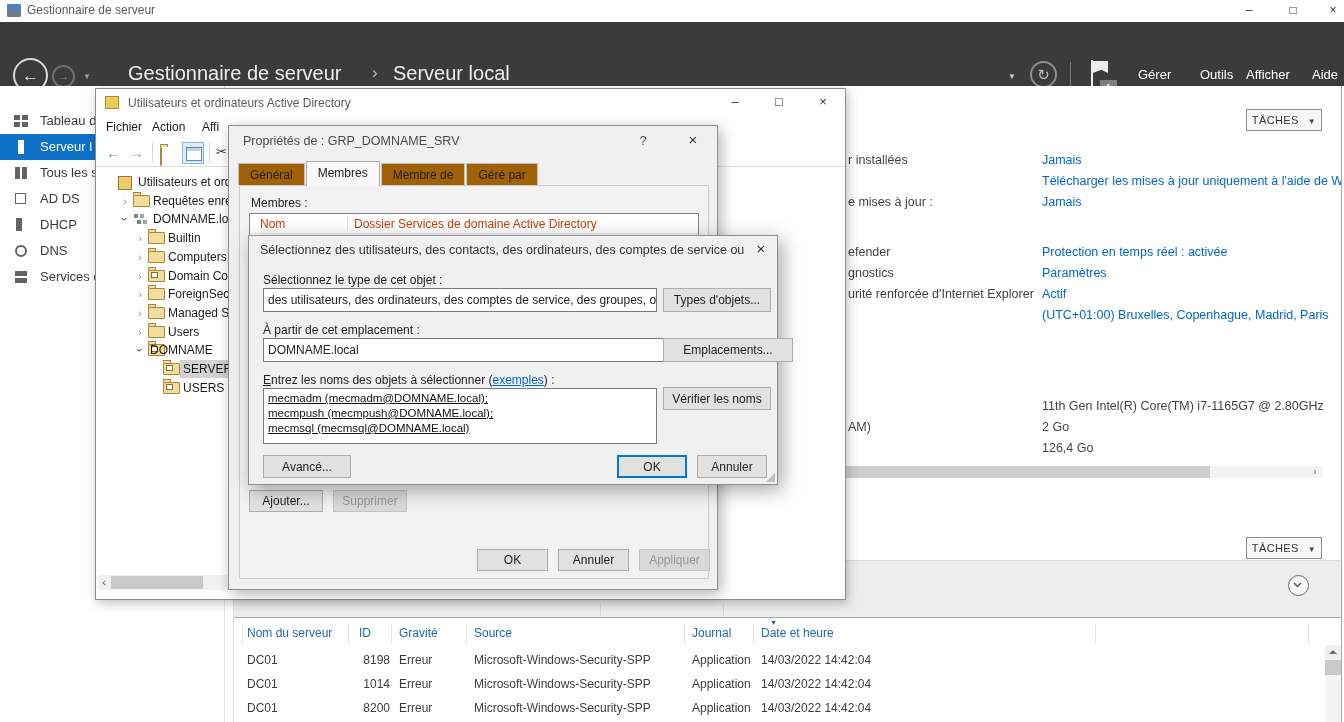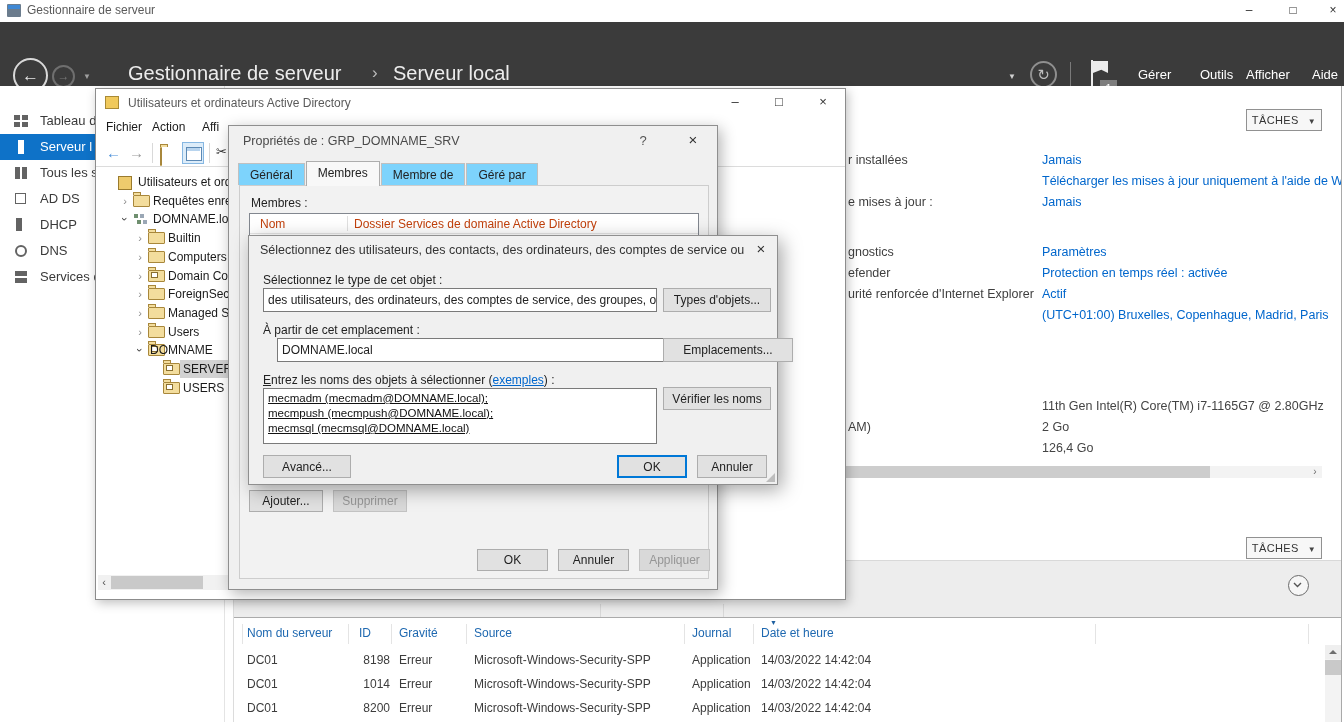--- a/index.html
+++ b/index.html
@@ -121,21 +121,21 @@
   #tree-hscroll .thumb{position:absolute;left:13px;top:1px;width:92px;height:13px;background:#c9c9c9;}
   #aduc-splitter{left:196px;top:78px;width:1px;height:406px;background:#e3e3e3;}
 
   
   .dlg{background:#f0f0f0;border:1px solid #8f8f8f;box-sizing:border-box;}
   #props-dlg{left:228px;top:125px;width:490px;height:465px;z-index:30;box-shadow:3px 4px 14px rgba(0,0,0,.3);}
   #props-dlg .dt{left:14px;top:8px;font-size:12.5px;color:#4a4a4a;}
   .dlg-help{top:4px;width:28px;height:22px;text-align:center;line-height:22px;font-size:13px;color:#555;}
   .dlg-close{top:2px;width:32px;height:24px;text-align:center;line-height:24px;font-size:15px;color:#333;}
   #tabs{left:9px;top:37px;height:23px;display:flex;}
-  .tab{height:22px;line-height:22px;padding:0 11px;font-size:12px;color:#222;border:1px solid #c0c0c0;border-bottom:none;background:#7dd3fc;margin-right:1px;box-sizing:border-box;}
+  .tab{height:22px;line-height:22px;padding:0 11px;font-size:12px;color:#222;border:1px solid #c0c0c0;border-bottom:none;background:#a16207;margin-right:1px;box-sizing:border-box;}
   .tab.active{background:#f8f8f8;height:25px;margin-top:-2px;position:relative;z-index:2;border-color:#adadad;}
   #tab-frame{left:10px;top:59px;width:468px;height:392px;border:1px solid #cdcdcd;background:#f2f2f2;}
   #members-label{left:22px;top:70px;font-size:12px;color:#222;}
   #members-list{left:20px;top:87px;width:450px;height:267px;background:#fff;border:1px solid #82878f;box-sizing:border-box;}
   #members-list .lh{position:absolute;top:3px;font-size:12px;color:#c2410c;}
   #members-list .lhsep{position:absolute;left:97px;top:2px;width:1px;height:15px;background:#e0e0e0;}
   #members-list .lhline{position:absolute;left:0;top:19px;width:100%;height:1px;background:#e6e6e6;}
 
   .btn{position:absolute;background:#e1e1e1;border:1px solid #adadad;box-sizing:border-box;
        font-size:12px;color:#222;text-align:center;font-family:inherit;}
@@ -231,26 +231,26 @@
           <span class="pl"></span>
           <span class="pv link">Télécharger les mises à jour uniquement à l'aide de Wi</span>
         </div>
         <div class="prop-row">
           <span class="pl">e mises à jour :</span>
           <span class="pv link">Jamais</span>
         </div>
       </div>
       <div class="prop-group" style="top: 107px;">
         <div class="prop-row">
+          <span class="pl">efender</span>
+          <span class="pv link">Protection en temps réel : activée</span>
+        </div>
+        <div class="prop-row">
           <span class="pl">gnostics</span>
           <span class="pv link">Paramètres</span>
-        </div>
-        <div class="prop-row">
-          <span class="pl">efender</span>
-          <span class="pv link">Protection en temps réel : activée</span>
         </div>
         <div class="prop-row">
           <span class="pl">urité renforcée d'Internet Explorer</span>
           <span class="pv link">Actif</span>
         </div>
         <div class="prop-row">
           <span class="pl"></span>
           <span class="pv link">(UTC+01:00) Bruxelles, Copenhague, Madrid, Paris</span>
         </div>
       </div>
@@ -450,21 +450,21 @@
 
   <div class="abs dlg" id="select-dlg">
     <span class="abs dt nowrap">Sélectionnez des utilisateurs, des contacts, des ordinateurs, des comptes de service ou des ...</span>
     <span class="abs dlg-close" style="left:498px;width:28px;height:22px;line-height:22px">×</span>
 
     <span class="fld-label" style="left:14px;top:37px">Sélectionnez le type de cet objet :</span>
     <div class="txt" style="left:14px;top:52px;width:394px;height:24px">des utilisateurs, des ordinateurs, des comptes de service, des groupes, ou Autres ol</div>
     <button class="btn" style="left:414px;top:52px;width:108px;height:24px">Types d'objets...</button>
 
     <span class="fld-label" style="left:14px;top:87px">À partir de cet emplacement :</span>
-    <div class="txt" style="left:28px;top:102px;width:460px;height:24px">DOMNAME.local</div>
+    <div class="txt" style="left:14px;top:102px;width:460px;height:24px">DOMNAME.local</div>
     <button class="btn" style="left:414px;top:102px;width:130px;height:24px">Emplacements...</button>
 
     <span class="fld-label" style="left:14px;top:137px"><u>E</u><span>ntrez les noms des objets à sélectionner (</span><span class="link-inline">exemples</span><span>) :</span></span>
     <div class="abs" id="names-box">
         <div class="name-line">mecmadm (mecmadm@DOMNAME.local);</div>
         <div class="name-line">mecmpush (mecmpush@DOMNAME.local);</div>
         <div class="name-line">mecmsql (mecmsql@DOMNAME.local)</div>
       </div>
     <button class="btn" style="left:414px;top:151px;width:108px;height:23px">Vérifier les noms</button>
 

